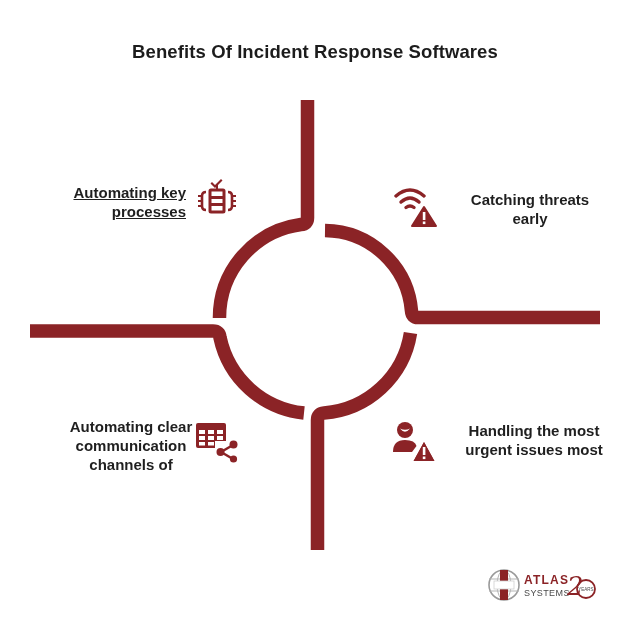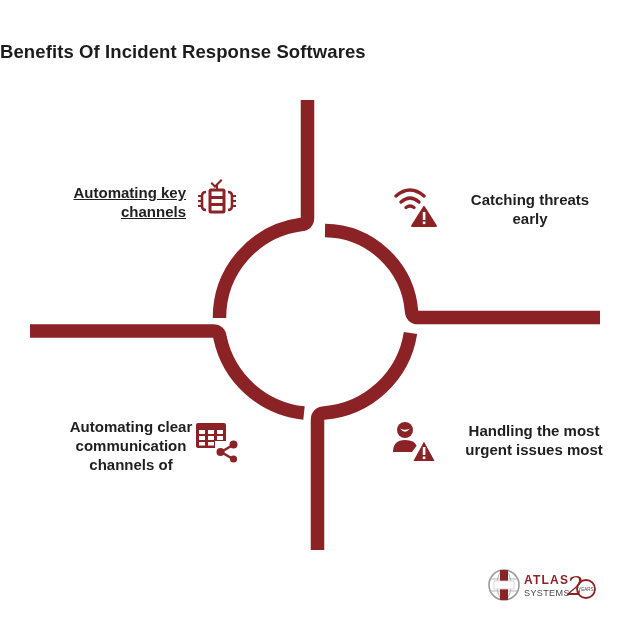--- a/index.html
+++ b/index.html
@@ -13,20 +13,21 @@
       position: relative;
       overflow: hidden;
       font-family: "Liberation Sans", "DejaVu Sans", sans-serif;
       color: #1f1f1f;
     }
     .title {
       position: absolute;
       left: 0;
       top: 41px;
       width: 630px;
+      text-align: center;
       font-size: 18.5px;
       font-weight: bold;
       color: #1c1c1c;
       letter-spacing: 0.1px;
     }
     .diagram {
       position: absolute;
       left: 0;
       top: 0;
       width: 630px;
@@ -67,21 +68,21 @@
     <path d="M 325 230.5 A 88 88 0 0 1 411.5 311 Q 412 317.5 418 317.5 L 600 317.5"></path>
 
     <path d="M 317.5 550 L 317.5 420 Q 317.5 413.5 324 413 A 95 95 0 0 0 410.5 333"></path>
 
     <path d="M 30 331 L 213 331 Q 219.5 331 220 337.5 A 96 96 0 0 0 304 413"></path>
   </g>
 </svg>
 
 <div class="label right-align" style="left: 40px; top: 183px; width: 146px;">
   <div>Automating key</div>
-  <div>channels</div>
+  <div>processes</div>
 </div>
 <svg class="icon" style="left: 197px; top: 177px;" width="40" height="40" viewBox="0 0 40 40">
   <g fill="#8b2326" stroke="none">
 
     <path d="M15 5 L18 8 L24 2 L25.5 3.5 L18 11 L13.5 6.5 Z"></path>
     <rect x="19" y="8" width="2" height="4"></rect>
   </g>
   <g fill="none" stroke="#8b2326" stroke-width="3">
 
     <rect x="13" y="13" width="14" height="22" rx="1"></rect>

